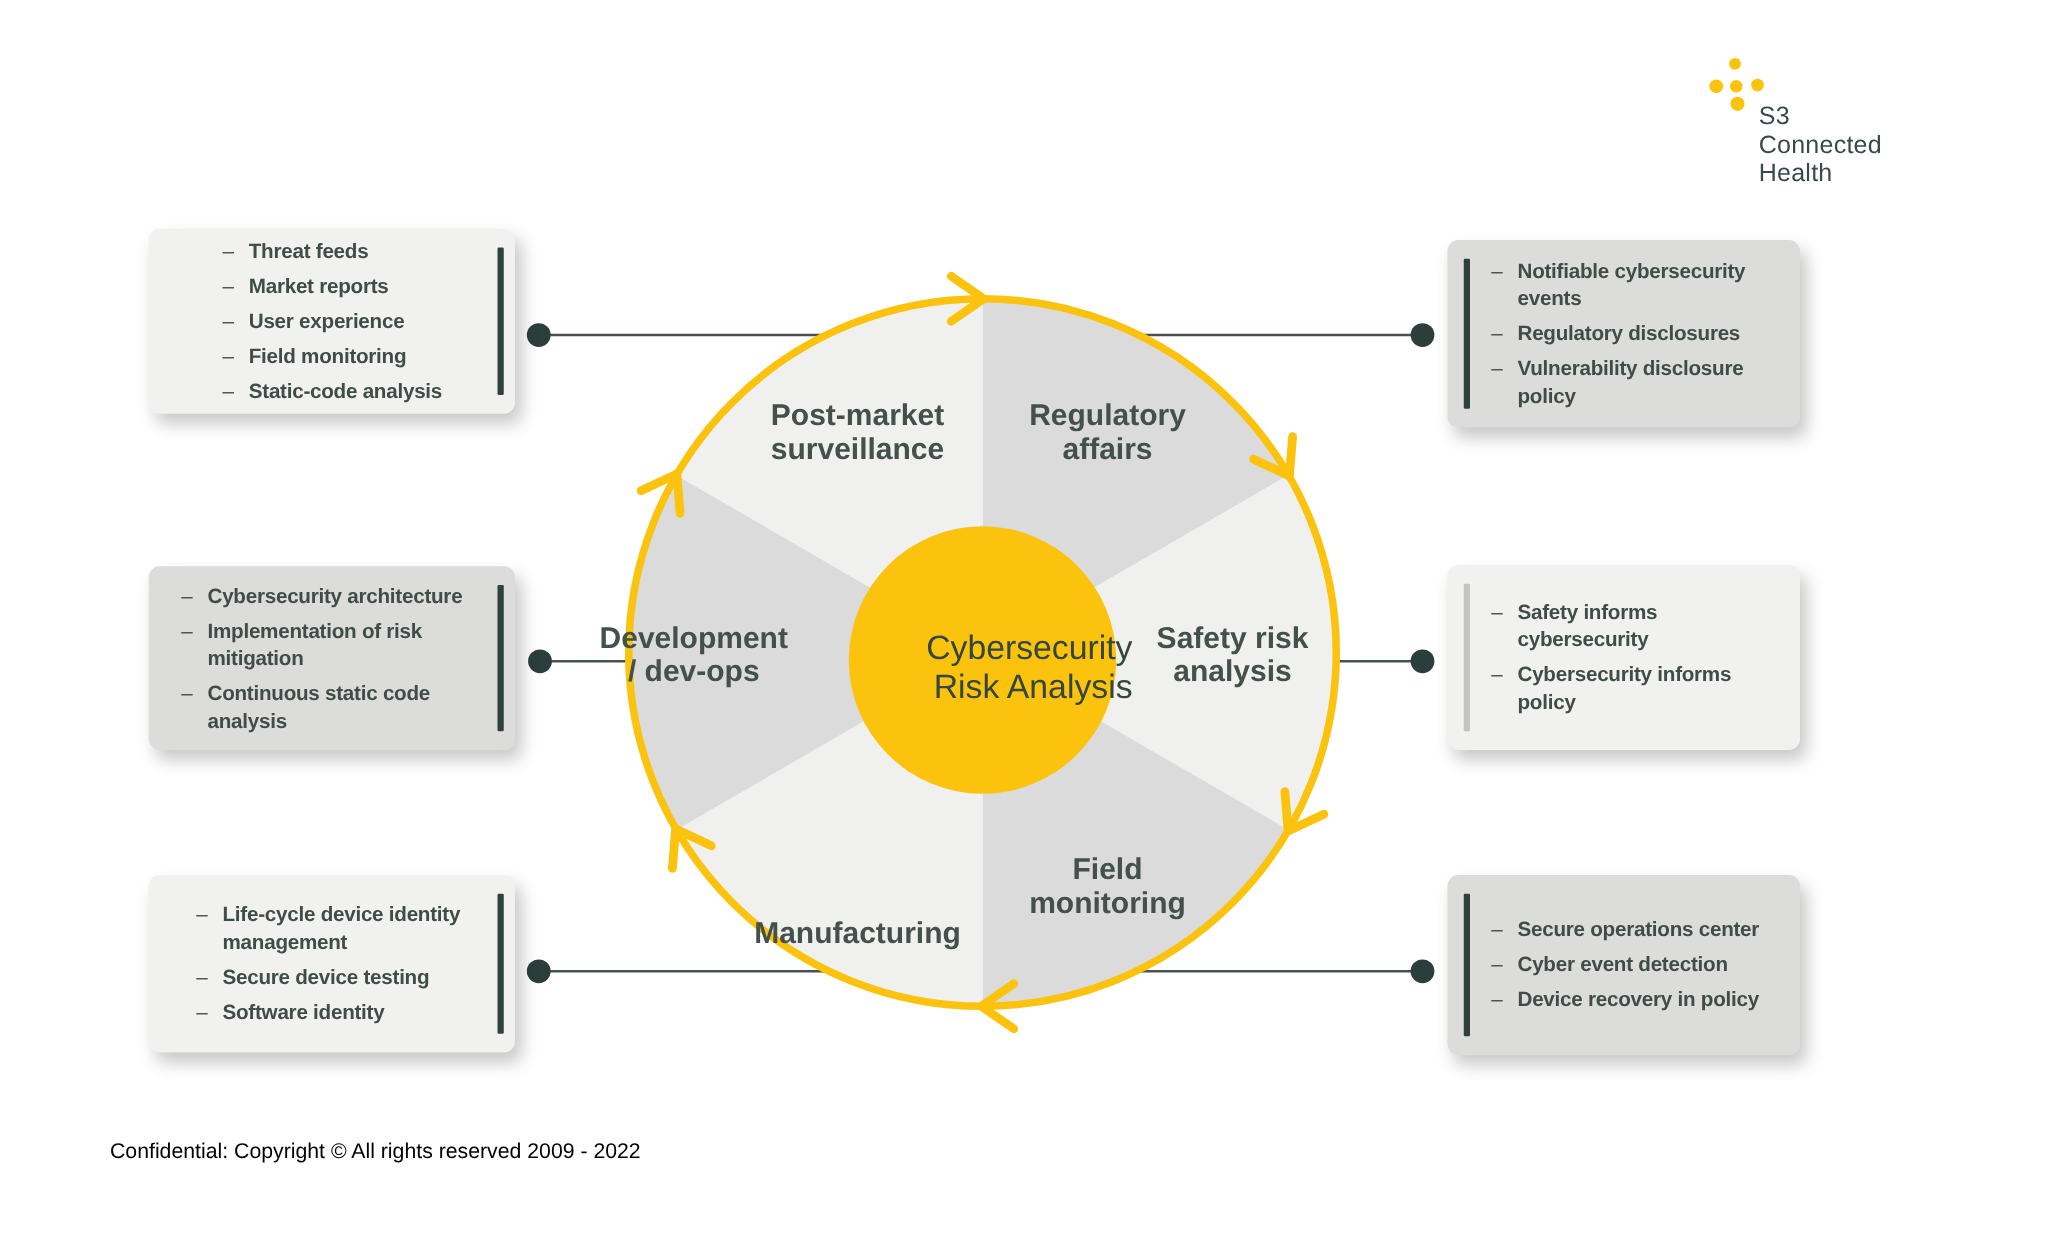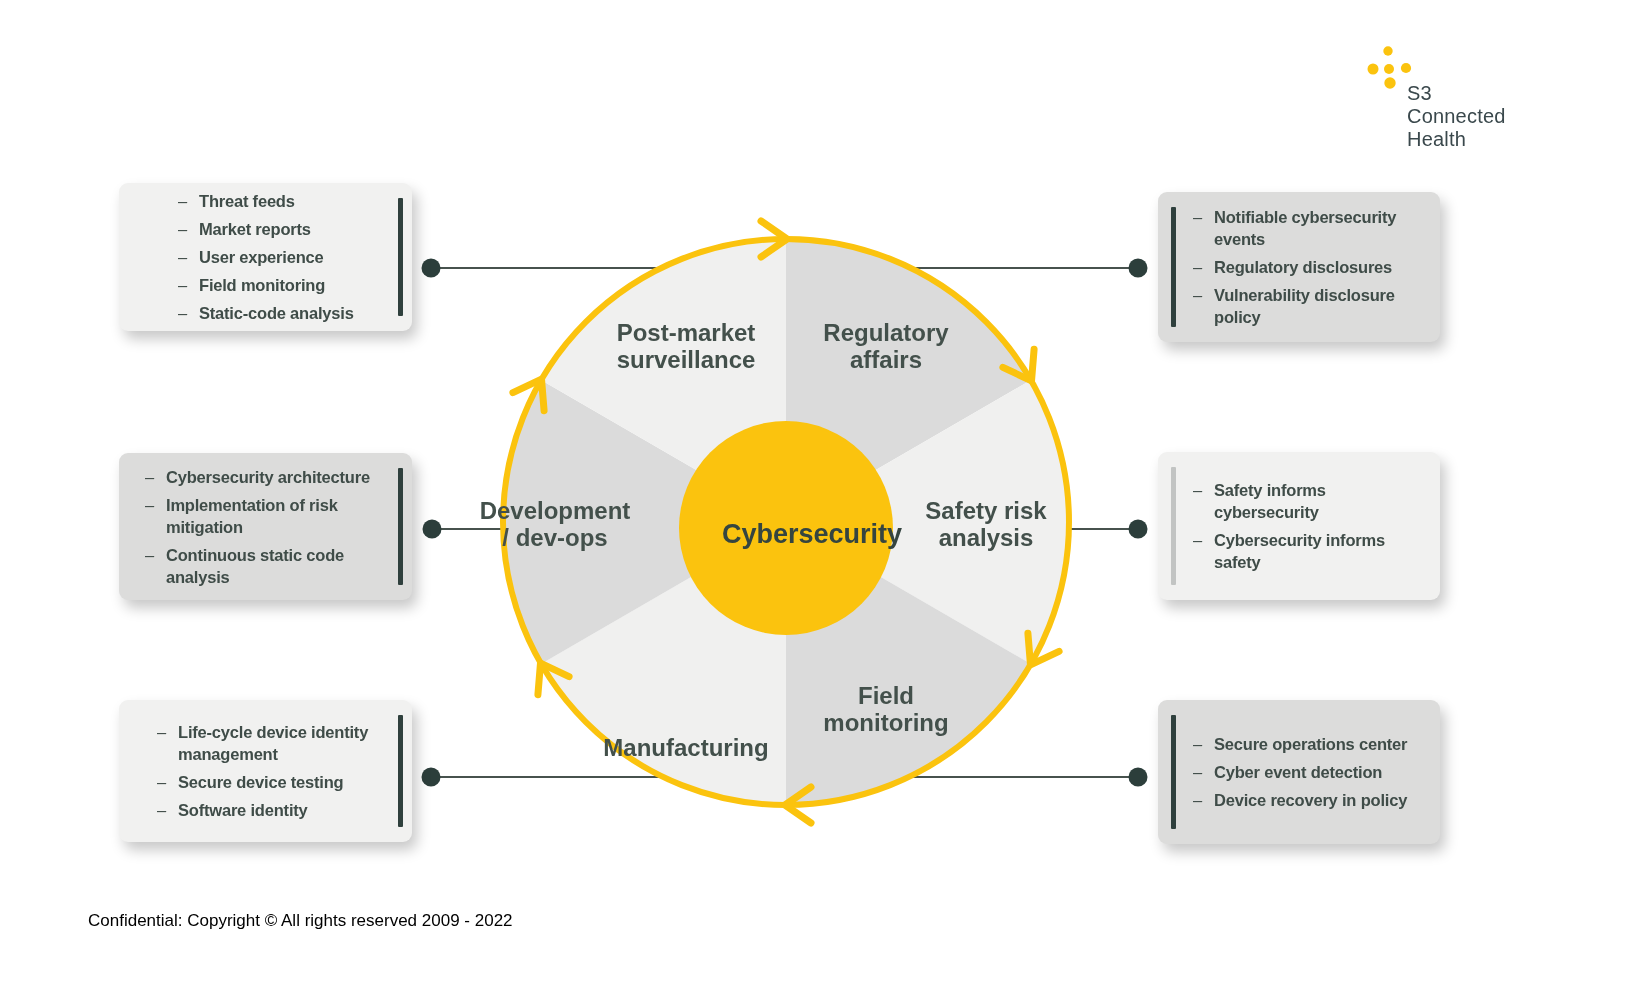--- a/index.html
+++ b/index.html
@@ -13,22 +13,22 @@
   .wedge-light{fill:#F0F0EF;}
   .wedge-dark{fill:#DBDBDB;}
   .ring{fill:none;stroke:#FBC30E;stroke-width:6;}
   .arrow{fill:none;stroke:#FBC30E;stroke-width:7;stroke-linecap:round;stroke-linejoin:round;}
   .inner-circle{fill:#FBC30E;}
   .connector{stroke:#47524E;stroke-width:2;}
   .conn-dot{fill:#2C3E3B;}
 
   
   .center-label{
-    position:absolute;left:812px;top:534px;transform:translate(-50%,-50%);
-    text-align:center;font-size:27px;font-weight:700;line-height:31px;color:#354540;width:240px;
+    position:absolute;left:786px;top:534px;transform:translate(-50%,-50%);
+    text-align:right;font-size:27px;font-weight:400;line-height:31px;color:#354540;width:240px;
   }
   
   .wedge-label{
     position:absolute;transform:translate(-50%,-50%);text-align:center;
     font-size:24px;font-weight:600;line-height:27px;color:#43504B;white-space:nowrap;
   }
   .lab-postmarket{left:686px;top:346px;}
   .lab-regulatory{left:886px;top:346px;}
   .lab-safety{left:986px;top:524px;}
   .lab-field{left:886px;top:709px;}
@@ -113,20 +113,21 @@
       <path class="arrow" d="M-25 -18 L1 0 L-25 18" transform="translate(786 805) rotate(180)"></path>
       <path class="arrow" d="M-25 -18 L1 0 L-25 18" transform="translate(541 664) rotate(240)"></path>
       <path class="arrow" d="M-25 -18 L1 0 L-25 18" transform="translate(541 380) rotate(300)"></path>
     </g>
 
     <circle class="inner-circle" cx="786" cy="528" r="107"></circle>
   </svg>
 
   <div class="center-label">
     <div>Cybersecurity</div>
+    <div>Risk Analysis</div>
   </div>
 
   <div class="wedge-label lab-regulatory">
     <div>Regulatory</div>
     <div>affairs</div>
   </div>
   <div class="wedge-label lab-postmarket">
     <div>Post-market</div>
     <div>surveillance</div>
   </div>
@@ -219,21 +220,21 @@
   </div>
 
   <div class="callout bg-light bar-left box-mr">
     <div class="bar bar-gray"></div>
     <div class="item">
         <span class="dash">–</span>
         <span class="txt">Safety informs cybersecurity</span>
       </div>
     <div class="item">
         <span class="dash">–</span>
-        <span class="txt">Cybersecurity informs safety</span>
+        <span class="txt">Cybersecurity informs policy</span>
       </div>
   </div>
 
   <div class="callout bg-dark bar-left box-br">
     <div class="bar"></div>
     <div class="item">
         <span class="dash">–</span>
         <span class="txt">Secure operations center</span>
       </div>
     <div class="item">

